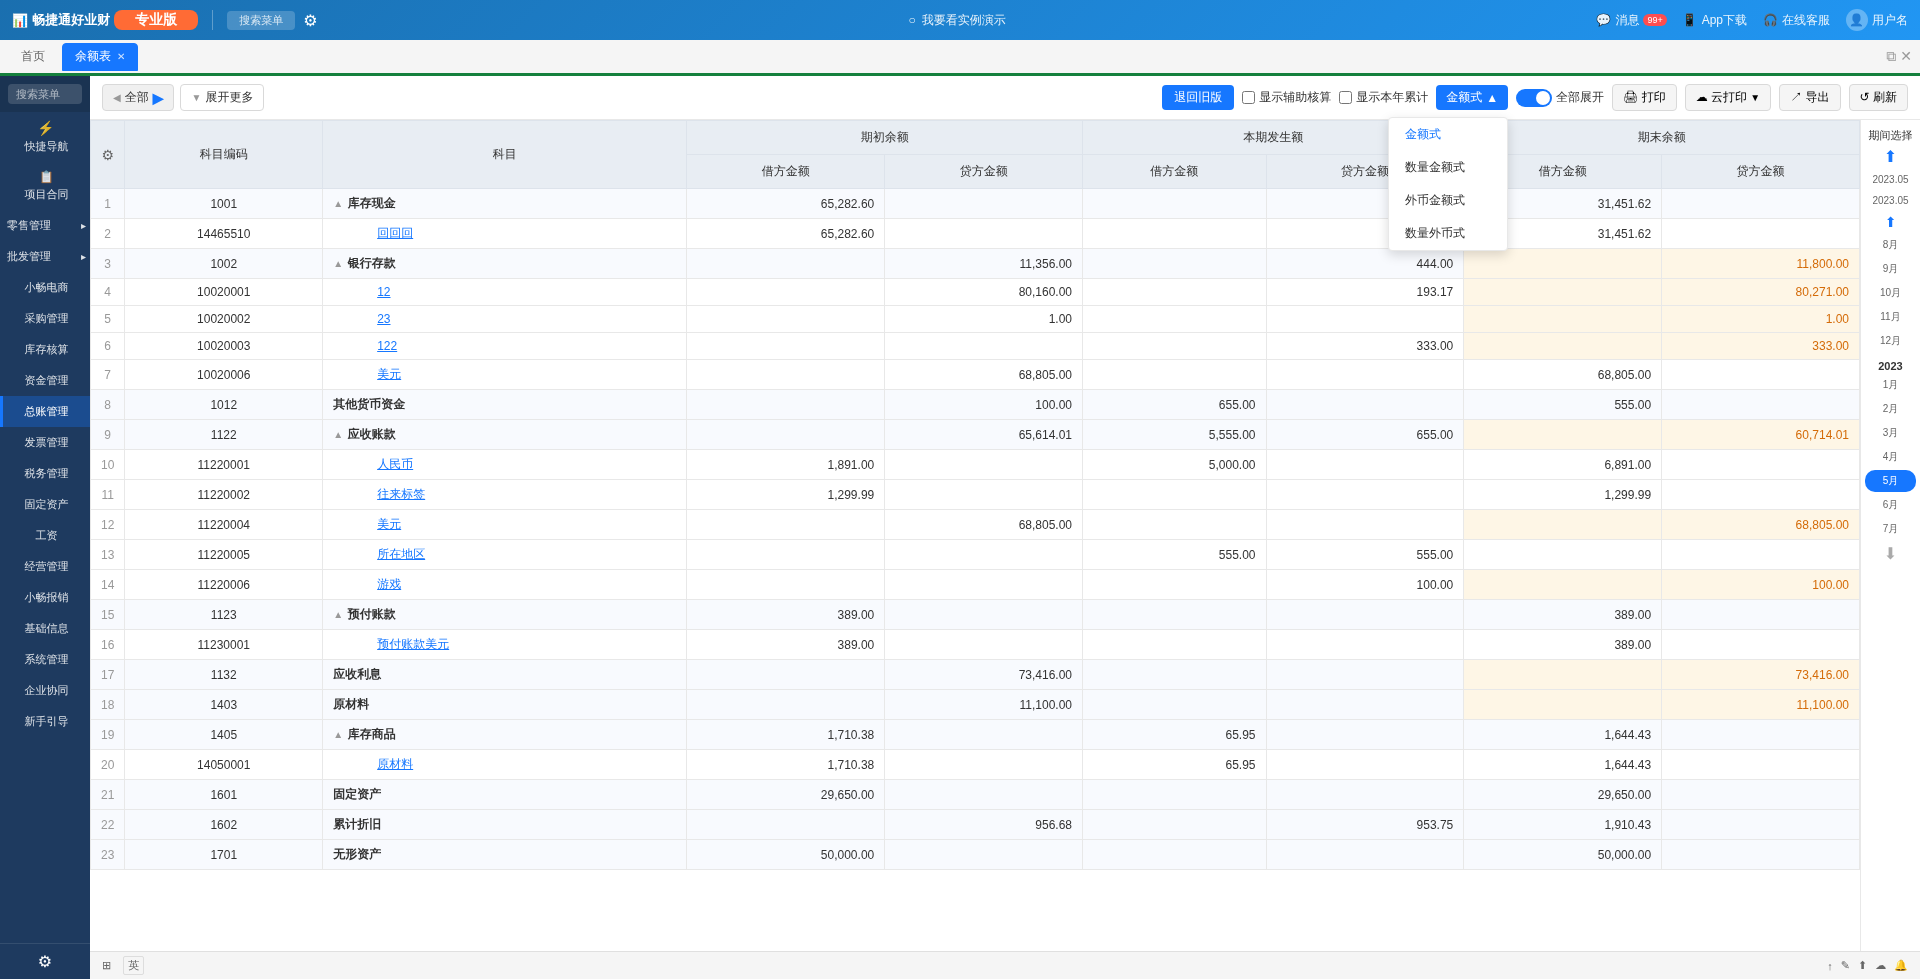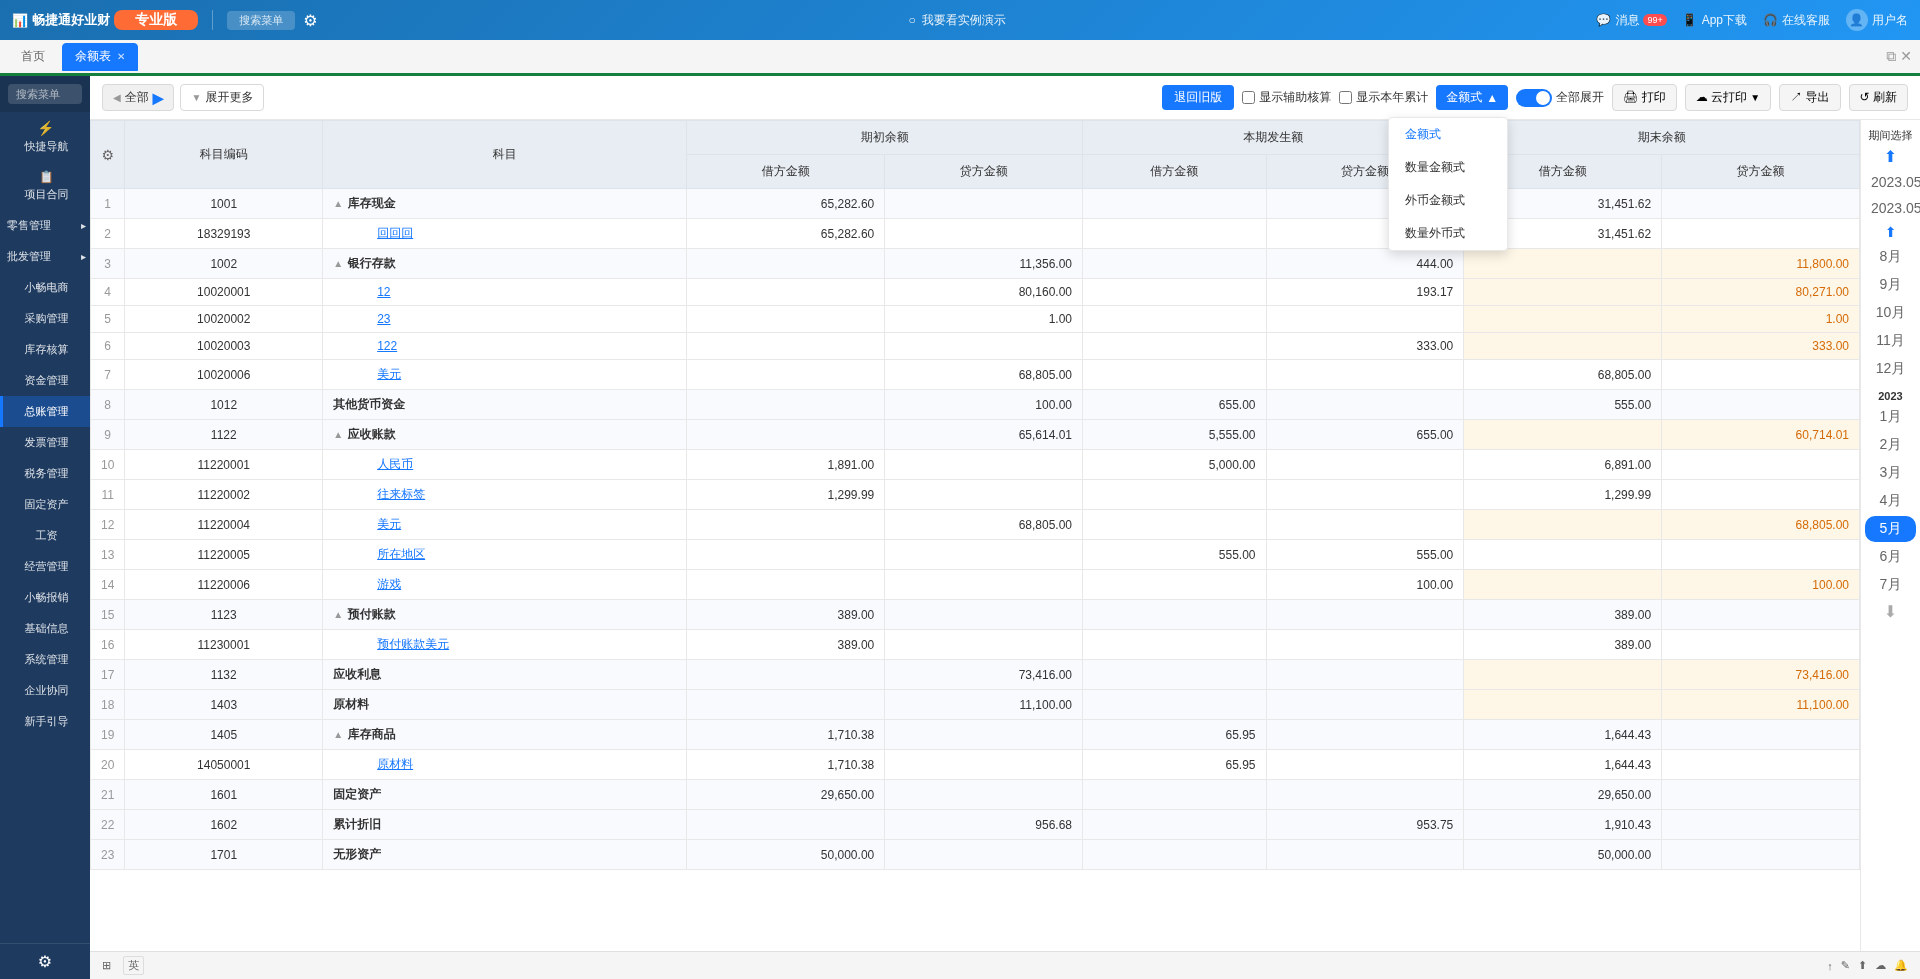--- a/index.html
+++ b/index.html
@@ -191,21 +191,21 @@
       width: 60px;
       background: white;
       border-left: 1px solid #e8e8e8;
       display: flex;
       flex-direction: column;
       align-items: center;
       padding: 8px 4px;
       gap: 2px;
     }
     .period-label { font-size: 11px; color: #333; font-weight: 500; writing-mode: horizontal-tb; text-align: left; }
-    .period-item { font-size: 14px; padding: 4px 6px; cursor: pointer; color: #666; border-radius: 2px; width: 100%; text-align: center; }
+    .period-item { font-size: 10px; padding: 4px 6px; cursor: pointer; color: #666; border-radius: 2px; width: 100%; text-align: center; }
     .period-item.current { background: #1677ff; color: white; border-radius: 10px; }
     .period-year { font-size: 11px; color: #333; font-weight: bold; margin-top: 6px; }
     .period-arrow { color: #1677ff; font-size: 16px; cursor: pointer; padding: 2px; }
     .period-arrow-down { color: #aaa; font-size: 16px; cursor: pointer; padding: 2px; }
 
     
     .status-bar {
       height: 28px;
       background: #f5f5f5;
       border-top: 1px solid #e0e0e0;
@@ -439,21 +439,21 @@
                 <td class="account-name text-left"><span class="expand-icon">▲ </span><span class="bold">库存现金</span></td>
                 <td class="text-right">65,282.60</td>
                 <td class="text-right"></td>
                 <td class="text-right"></td>
                 <td class="text-right">33,830.98</td>
                 <td class="text-right">31,451.62</td>
                 <td class="text-right"></td>
               </tr>
               <tr>
                 <td class="row-num text-center">2</td>
-                <td class="account-code text-center">18329193</td>
+                <td class="account-code text-center">14465510</td>
                 <td class="account-name text-left"><a href="#">回回回</a></td>
                 <td class="text-right">65,282.60</td>
                 <td class="text-right"></td>
                 <td class="text-right"></td>
                 <td class="text-right">33,830.98</td>
                 <td class="text-right">31,451.62</td>
                 <td class="text-right"></td>
               </tr>
               <tr class="parent-row">
                 <td class="row-num text-center">3</td>

